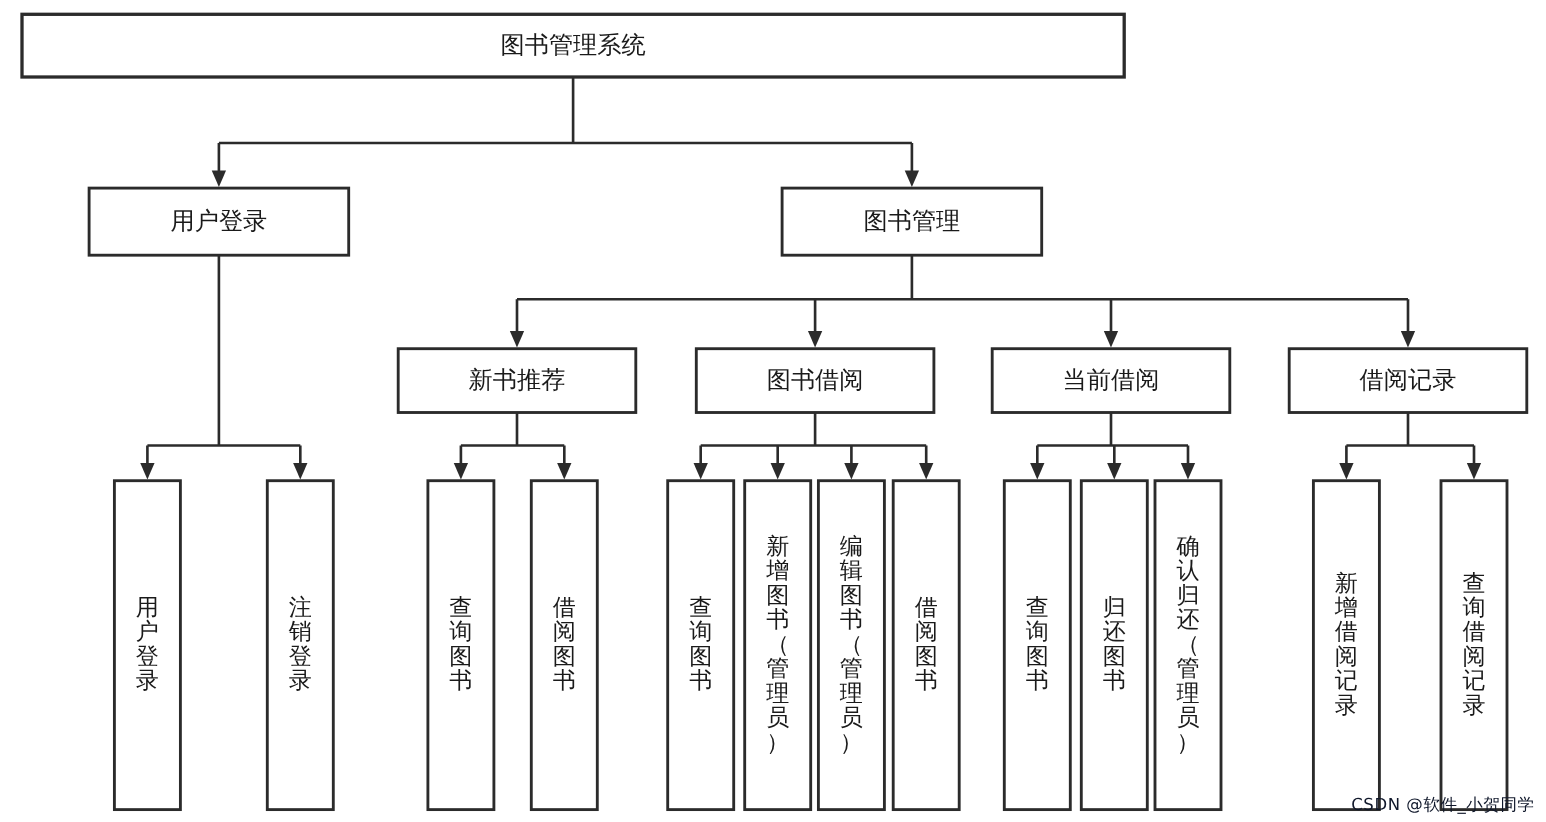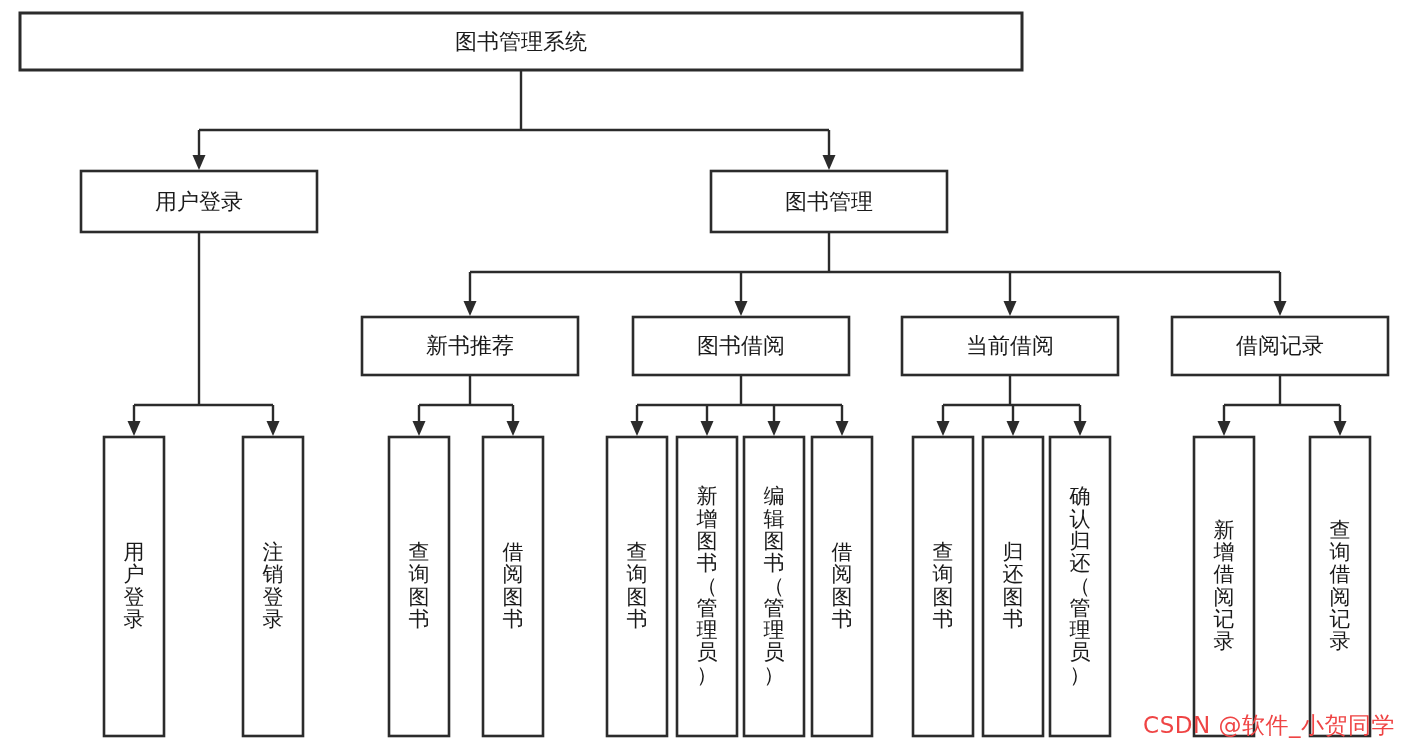--- a/index.html
+++ b/index.html
@@ -52,22 +52,22 @@
     dominant-baseline: middle;
   }
   text.node-label.vertical {
     font-size: 21px;
   }
   .watermark {
     position: absolute;
     right: 10px;
     bottom: 6px;
     font-family: "DejaVu Sans", "Liberation Sans", sans-serif;
-    font-size: 23px;
-    color: #ef4444;
+    font-size: 15px;
+    color: #0f172a;
     letter-spacing: 0.5px;
     white-space: nowrap;
     pointer-events: none;
   }
 </style>
 </head>
 <body>
 
 <div id="chart-root">
   <svg class="flow" viewBox="0 0 1405 747" xmlns="http://www.w3.org/2000/svg">

